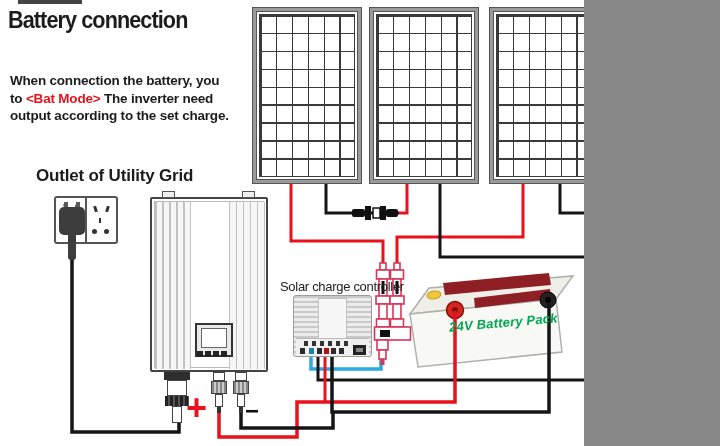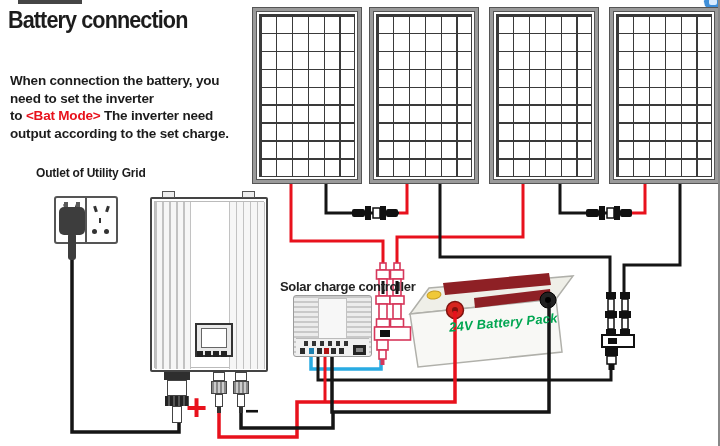--- a/index.html
+++ b/index.html
@@ -1,28 +1,28 @@
 <!DOCTYPE html>
 <html><head>
 <meta charset="utf-8">
 <style>
   html,body{margin:0;padding:0;background:#888;}
-  #stage{position:relative;width:718px;height:446px;background:#fff;overflow:hidden;
+  #stage{position:relative;width:584px;height:446px;background:#fff;overflow:hidden;
          font-family:"Liberation Sans",sans-serif;color:#1c1c1c;}
   .abs{position:absolute;}
 
   
   .title{left:8px;top:6px;font-size:24px;font-weight:800;letter-spacing:-1px;
          transform:scaleX(.9);transform-origin:left top;white-space:nowrap;}
   .note{left:10px;top:72px;width:262px;font-size:13.5px;font-weight:700;
         letter-spacing:-.2px;line-height:17.5px;}
   .note .hl{color:#e8111c;}
   .lbl{font-weight:600;white-space:nowrap;}
-  .outlet-lbl{left:36px;top:166px;font-size:12px;letter-spacing:-.2px;}
-  .ctrl-lbl{left:280px;top:279px;font-size:13px;font-weight:700;letter-spacing:-.3px;color:#222;}
+  .outlet-lbl{left:36px;top:166px;font-size:17px;letter-spacing:-.2px;}
+  .ctrl-lbl{left:280px;top:279px;font-size:13px;font-weight:400;letter-spacing:-.3px;color:#222;}
   .batt-lbl{left:449px;top:315px;font-size:13px;font-weight:800;font-style:italic;
             color:#00a651;transform:rotate(-5deg);white-space:nowrap;letter-spacing:.2px;}
   .plus-lbl{left:186px;top:390px;font-size:36px;font-weight:900;color:#e8111c;line-height:36px;}
   .minus-lbl{left:245px;top:399px;font-size:24px;font-weight:900;color:#111;line-height:24px;}
 
   
   .sliver{left:18px;top:0;width:64px;height:4px;background:#454545;}
   .badge{left:703px;top:-9px;width:19px;height:19px;border-radius:50%;
          background:#3f8fd9;border:1px solid #fff;}
   .badge span{position:absolute;left:5px;top:7px;width:8px;height:6px;border-radius:2px;background:#d9ecff;}
@@ -179,21 +179,20 @@
 
   <div class="abs sliver devices"></div>
   <div class="abs badge devices">
       <span></span>
     </div>
 
   <div class="abs title devices">Battery connection</div>
 
   <div class="abs note devices">
     <div>When connection the battery, you</div>
-    <div>need to set the inverter</div>
     <div><span>to </span><span class="hl">&lt;Bat Mode&gt;</span><span> The inverter need</span></div>
     <div>output according to the set charge.</div>
   </div>
 
   <div class="abs panel devices" style="left:253px">
       <div class="cells"></div>
     </div>
   <div class="abs panel devices" style="left:370px">
       <div class="cells"></div>
     </div>

